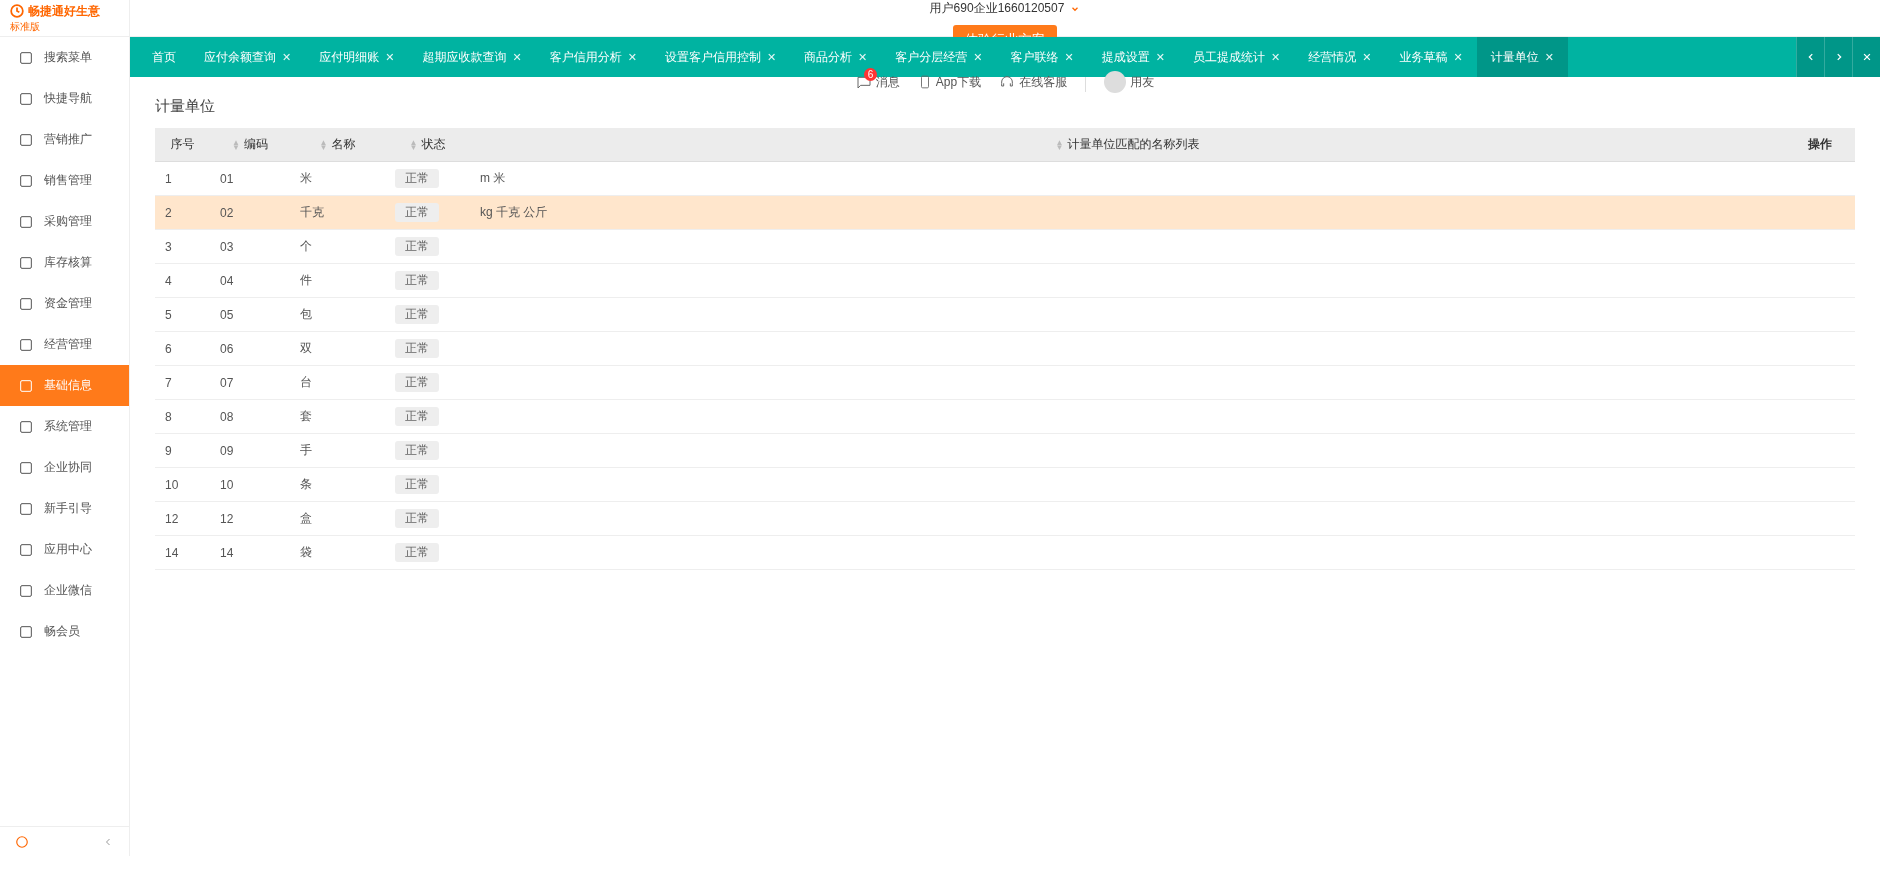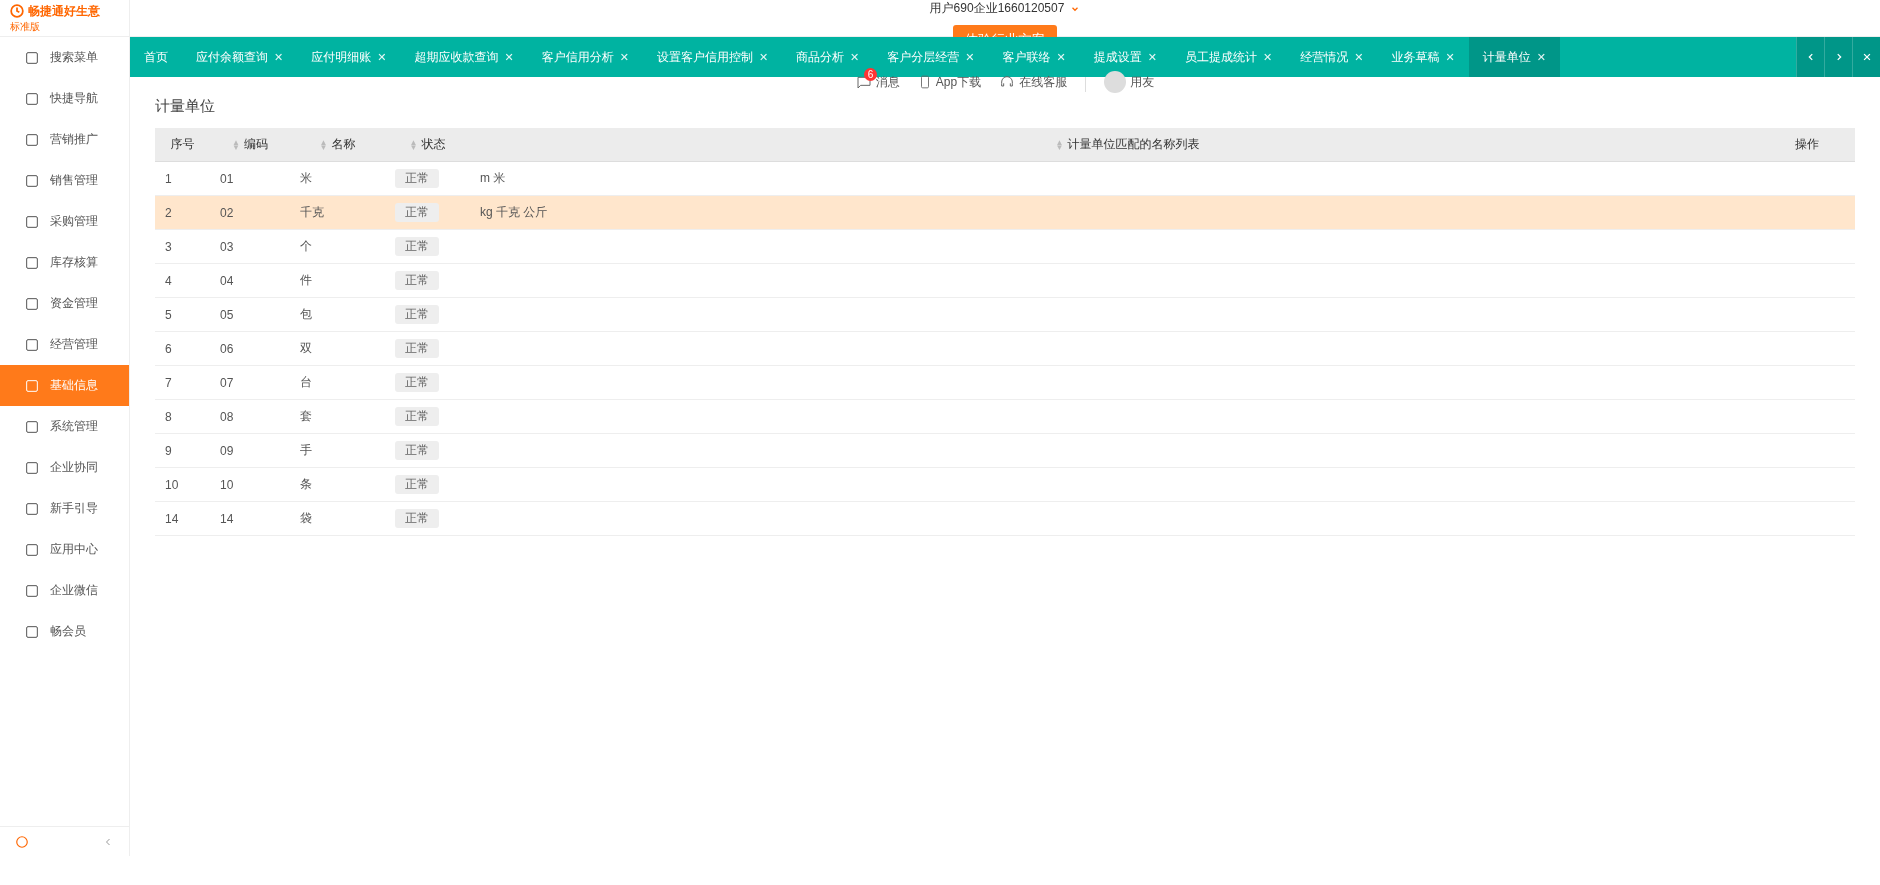--- a/index.html
+++ b/index.html
@@ -5,21 +5,21 @@
   * { box-sizing: border-box; margin: 0; padding: 0; }
   body { font-family: "Microsoft YaHei", Arial, sans-serif; font-size: 12px; color: #333; background: #fff; overflow: hidden; }
   .app { display: flex; height: 856px; width: 1880px; }
 
   
   .sidebar { width: 130px; background: #fff; border-right: 1px solid #eee; display: flex; flex-direction: column; }
   .logo-area { height: 37px; padding: 5px 10px; border-bottom: 1px solid #eee; display:flex; flex-direction:column; justify-content:center; }
   .logo-line { color: #f60; font-size: 12px; font-weight: bold; display:flex; align-items:center; gap:4px; }
   .logo-sub { color: #f60; font-size: 10px; }
   .menu { flex: 1; }
-  .menu-item { display: flex; align-items: center; gap: 10px; padding: 12px 24px; color: #555; cursor: pointer; }
+  .menu-item { display: flex; align-items: center; gap: 10px; padding: 12px 18px; color: #555; cursor: pointer; }
   .menu-item.active { background: #ff7a1a; color: #fff; }
   .menu-item .icon { width: 16px; height: 16px; display:inline-flex; align-items:center; justify-content:center; }
   .sidebar-footer { height: 30px; display:flex; align-items:center; justify-content:space-between; padding:0 15px; border-top:1px solid #eee; }
 
   
   .main { flex: 1; display: flex; flex-direction: column; position:relative;}
   .topbar { height: 37px; display: flex; align-items:center; padding: 0 12px; border-bottom:1px solid #eee; gap:8px;flex-direction:column;}
   .tenant { flex: 0 0 auto; display:flex; align-items:center; gap:6px; color:#333;}
   .tenant-caret {color:#f60;}
   .btn-orange { background:#ff7a1a; color:#fff; border:none; padding:6px 12px; border-radius:3px; cursor:pointer;}
@@ -36,21 +36,21 @@
   .tab .close{font-size:11px; opacity:.9}
   .tab-controls{display:flex;}
   .tab-ctrl{width:28px; display:flex; align-items:center; justify-content:center; background:#009688; border-left:1px solid rgba(255,255,255,.2); cursor:pointer;}
 
   
   .content { flex:1; padding: 20px 25px 0 25px; display:flex; flex-direction:column;}
   .page-title{font-size:15px; color:#444; margin-bottom:12px;}
   .table-wrap{flex:1; overflow:auto;}
   table{width:100%; border-collapse:collapse;}
   thead th{background:#ececec; font-weight:normal; color:#333; text-align:center; padding:8px 10px; font-size:12px; border-bottom:1px solid #ddd;}
-  thead th.op-col{text-align:left;}
+  thead th.op-col{text-align:center;font-weight:bold;}
   .sort-icons{display:inline-flex; flex-direction:column; margin-right:4px; line-height:5px; color:#bbb; vertical-align:middle;}
   .sort-icons span{font-size:8px;}
   tbody td{padding:7px 10px; border-bottom:1px solid #eee; color:#555;}
   tbody tr.highlight{background:#ffe6cc;}
   .status-tag{display:inline-block; background:#eee; color:#666; padding:1px 10px; border-radius:3px; font-size:12px;}
   col.c-seq{width:55px;} col.c-code{width:80px;} col.c-name{width:95px;} col.c-status{width:85px;} col.c-op{width:70px;}
 
   
   .pagination{height:50px; display:flex; align-items:center; justify-content:flex-end; gap:18px; padding:0 10px; border-top:1px solid #eee; color:#555;}
   .pg-group{display:flex; align-items:center; gap:6px;}
@@ -255,21 +255,21 @@
         </div>
         <div style="width:1px;height:20px;background:#ddd;"></div>
         <div class="top-action">
           <span class="avatar"></span>
           <span>用友</span>
         </div>
       </div>
     </div>
 
     <div class="tabs">
-      <div id="tabs-container" style="display:flex; flex:1; overflow:hidden;">
+      <div id="tabs-container" style="display:flex; flex:1; overflow:hidden;margin-left:8px;">
           <div class="tab">
             <span>首页</span>
           </div>
           <div class="tab">
             <span>应付余额查询</span>
             <span class="close">✕</span>
           </div>
           <div class="tab">
             <span>应付明细账</span>
             <span class="close">✕</span>
@@ -447,20 +447,28 @@
               </tr>
               <tr>
                 <td>10</td>
                 <td>10</td>
                 <td>条</td>
                 <td><span class="status-tag">正常</span></td>
                 <td></td>
                 <td></td>
               </tr>
               <tr>
+                <td>12</td>
+                <td>12</td>
+                <td>盒</td>
+                <td><span class="status-tag">正常</span></td>
+                <td></td>
+                <td></td>
+              </tr>
+              <tr>
                 <td>14</td>
                 <td>14</td>
                 <td>袋</td>
                 <td><span class="status-tag">正常</span></td>
                 <td></td>
                 <td></td>
               </tr>
             </tbody>
         </table>
       </div>

